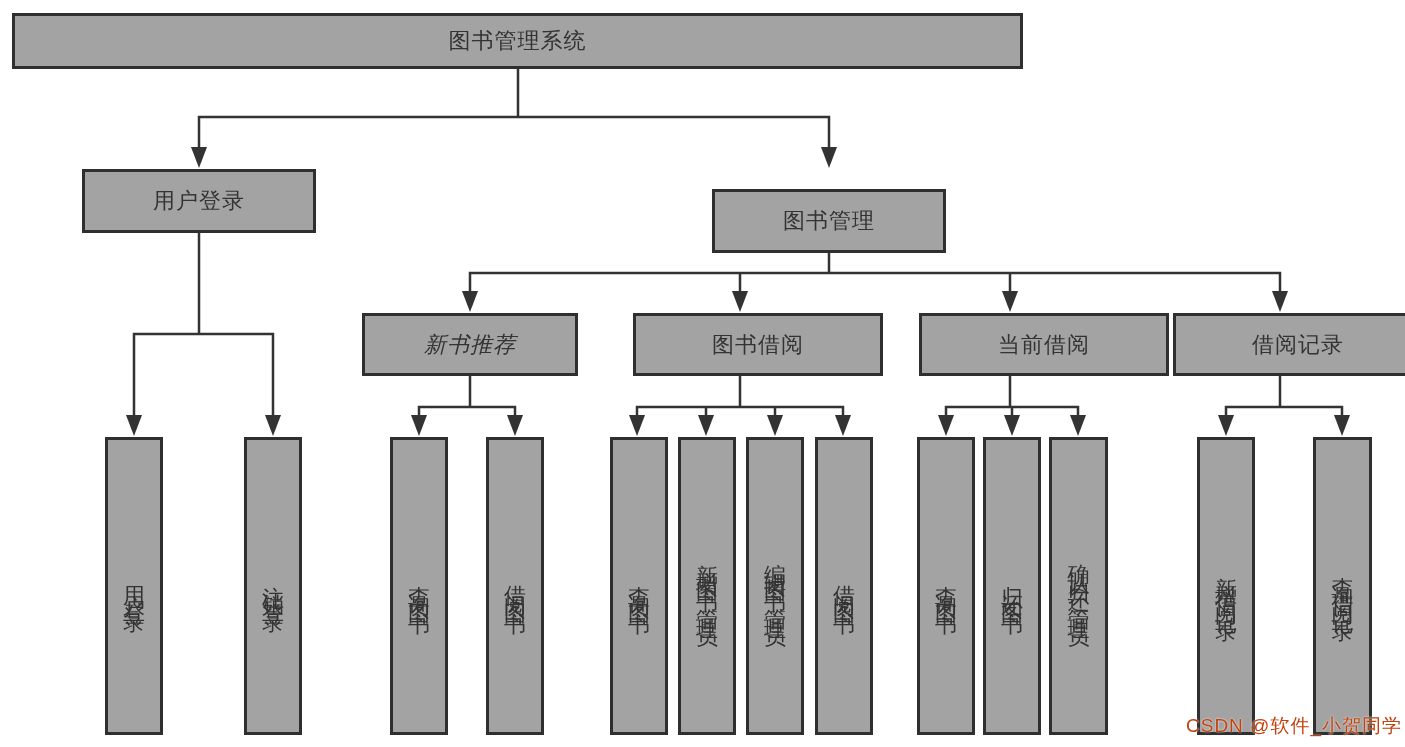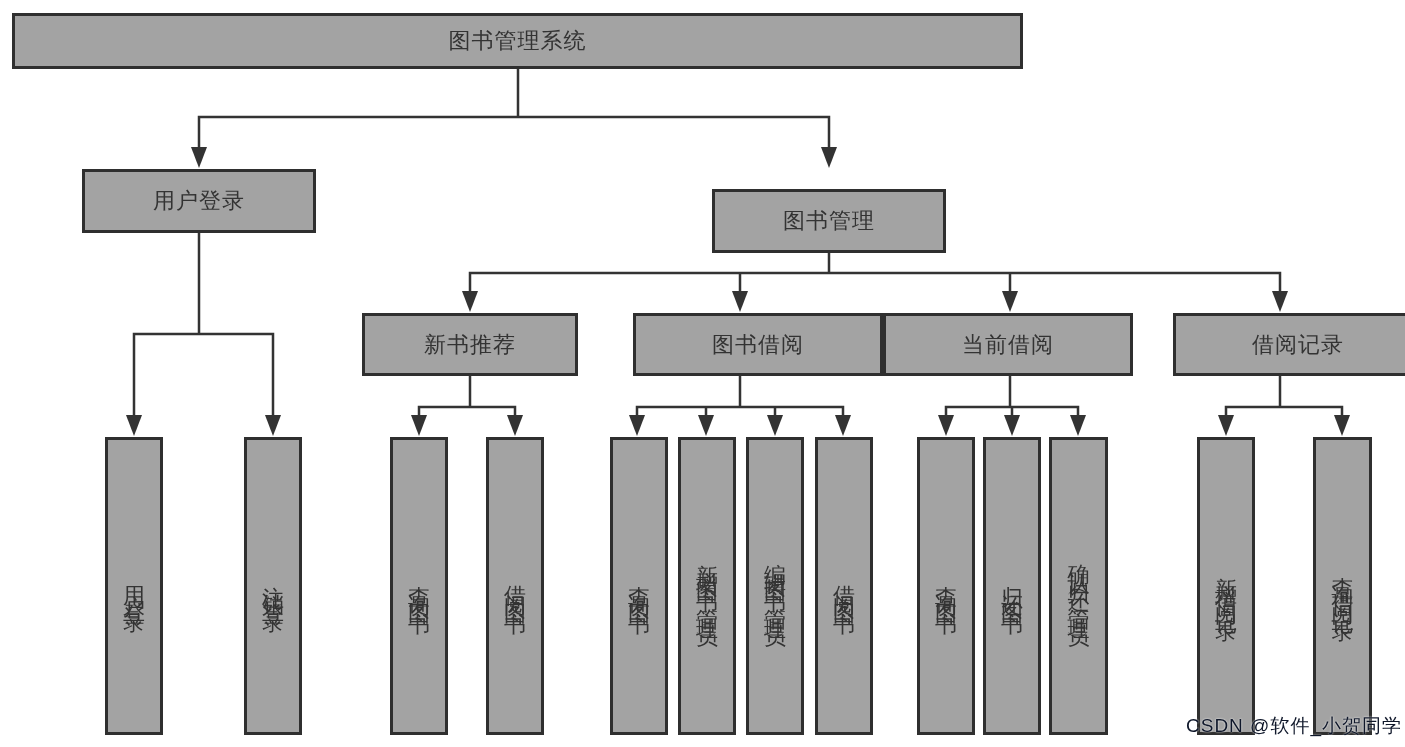--- a/index.html
+++ b/index.html
@@ -38,31 +38,31 @@
     text-orientation: mixed;
     white-space: normal;
     letter-spacing: 9px;
     line-height: 1;
   }
   
   .root  { left: 12px;  top: 13px;  width: 1011px; height: 56px; }
   .l2a   { left: 82px;  top: 169px; width: 234px;  height: 64px; }
   .l2b   { left: 712px; top: 169px; width: 234px;  height: 64px; margin-top: 20px; }
   .l3    { top: 313px;  height: 63px; width: 250px; }
-  .l3a   { left: 362px; width: 216px; }
+  .l3a   { left: 362px; width: 216px; font-style: italic; }
   .l3b   { left: 633px; }
-  .l3c   { left: 883px; }
+  .l3c   { left: 919px; }
   .l3d   { left: 1173px; }
   .leaf  { top: 437px; height: 298px; width: 58px; }
   .watermark {
     position: absolute;
     left: 1186px;
     top: 713px;
     font-size: 19px;
-    color: #0f172a;
+    color: #c2410c;
     letter-spacing: 1px;
     white-space: nowrap;
     text-shadow: 0 0 2px #ffffff;
   }
 </style>
 </head>
 <body>
 
 <div class="canvas">
 

